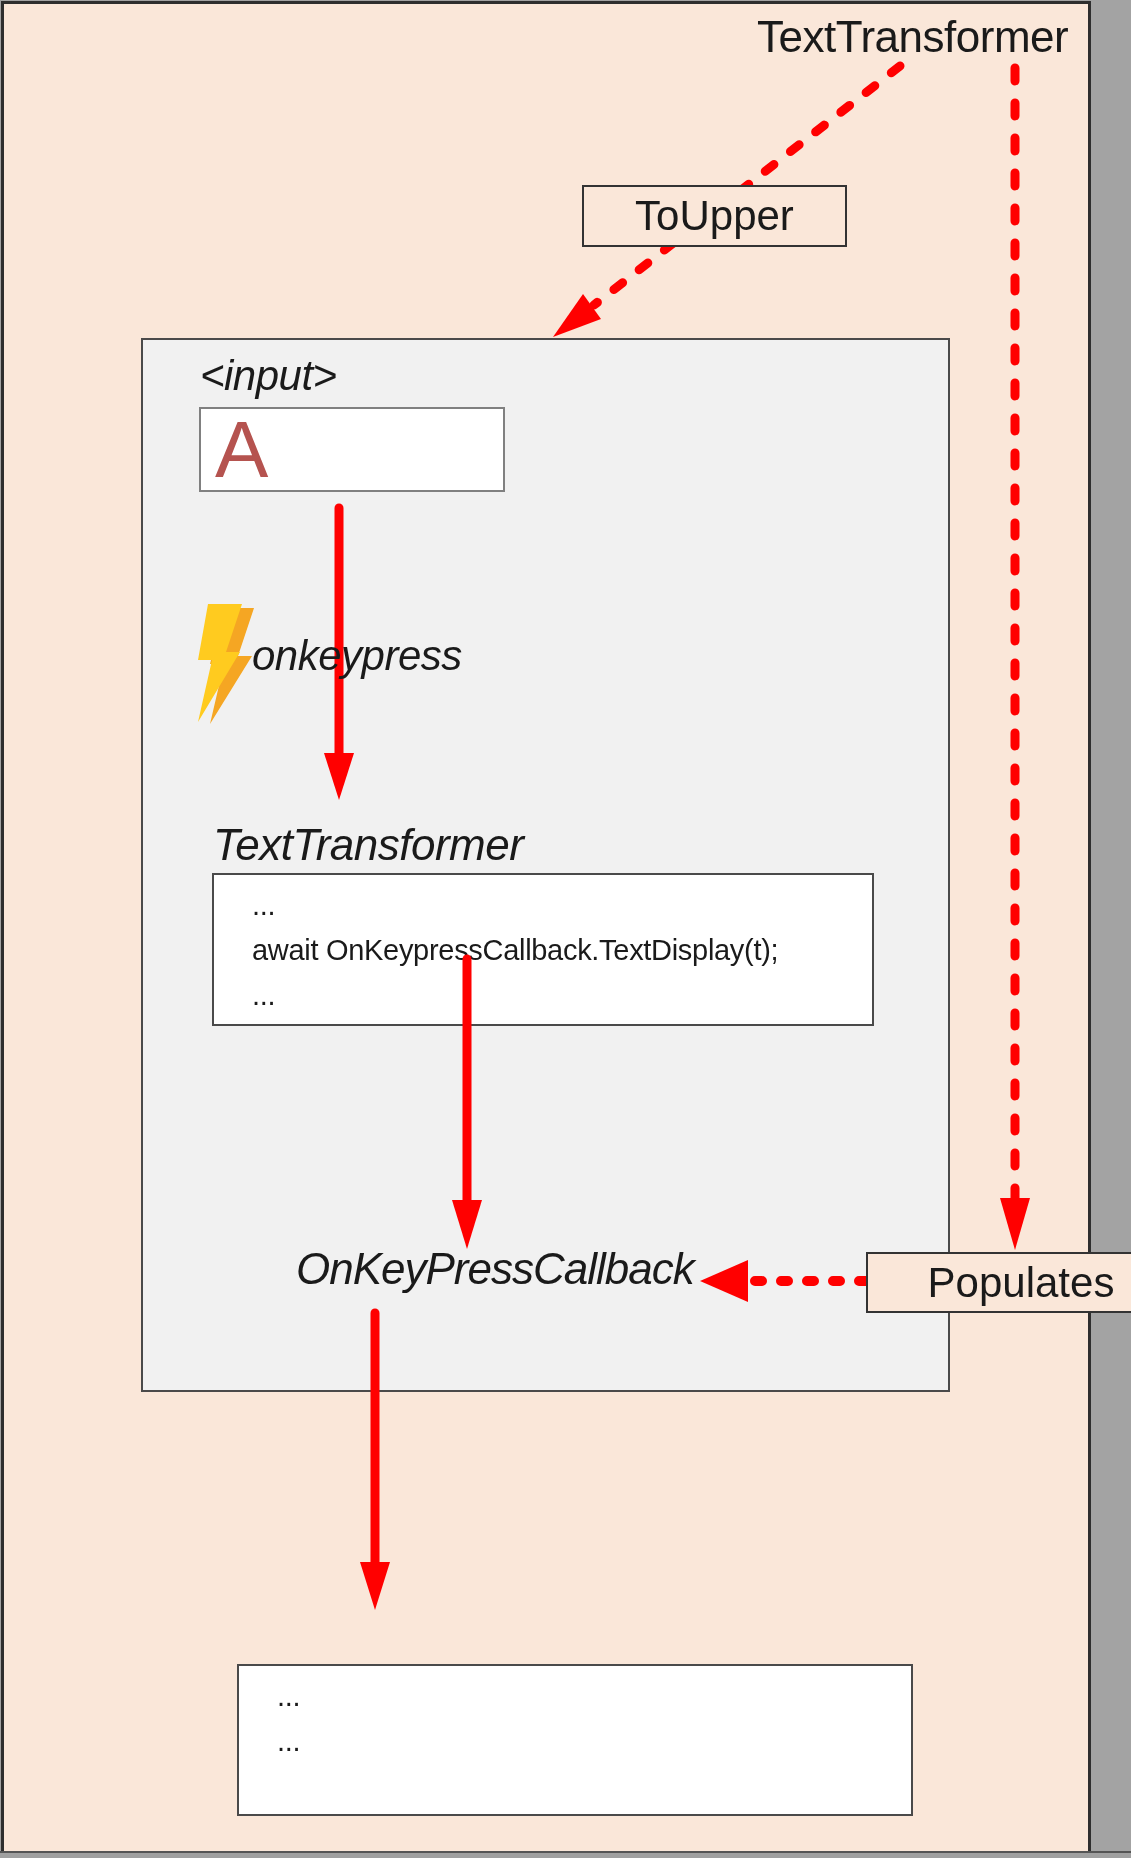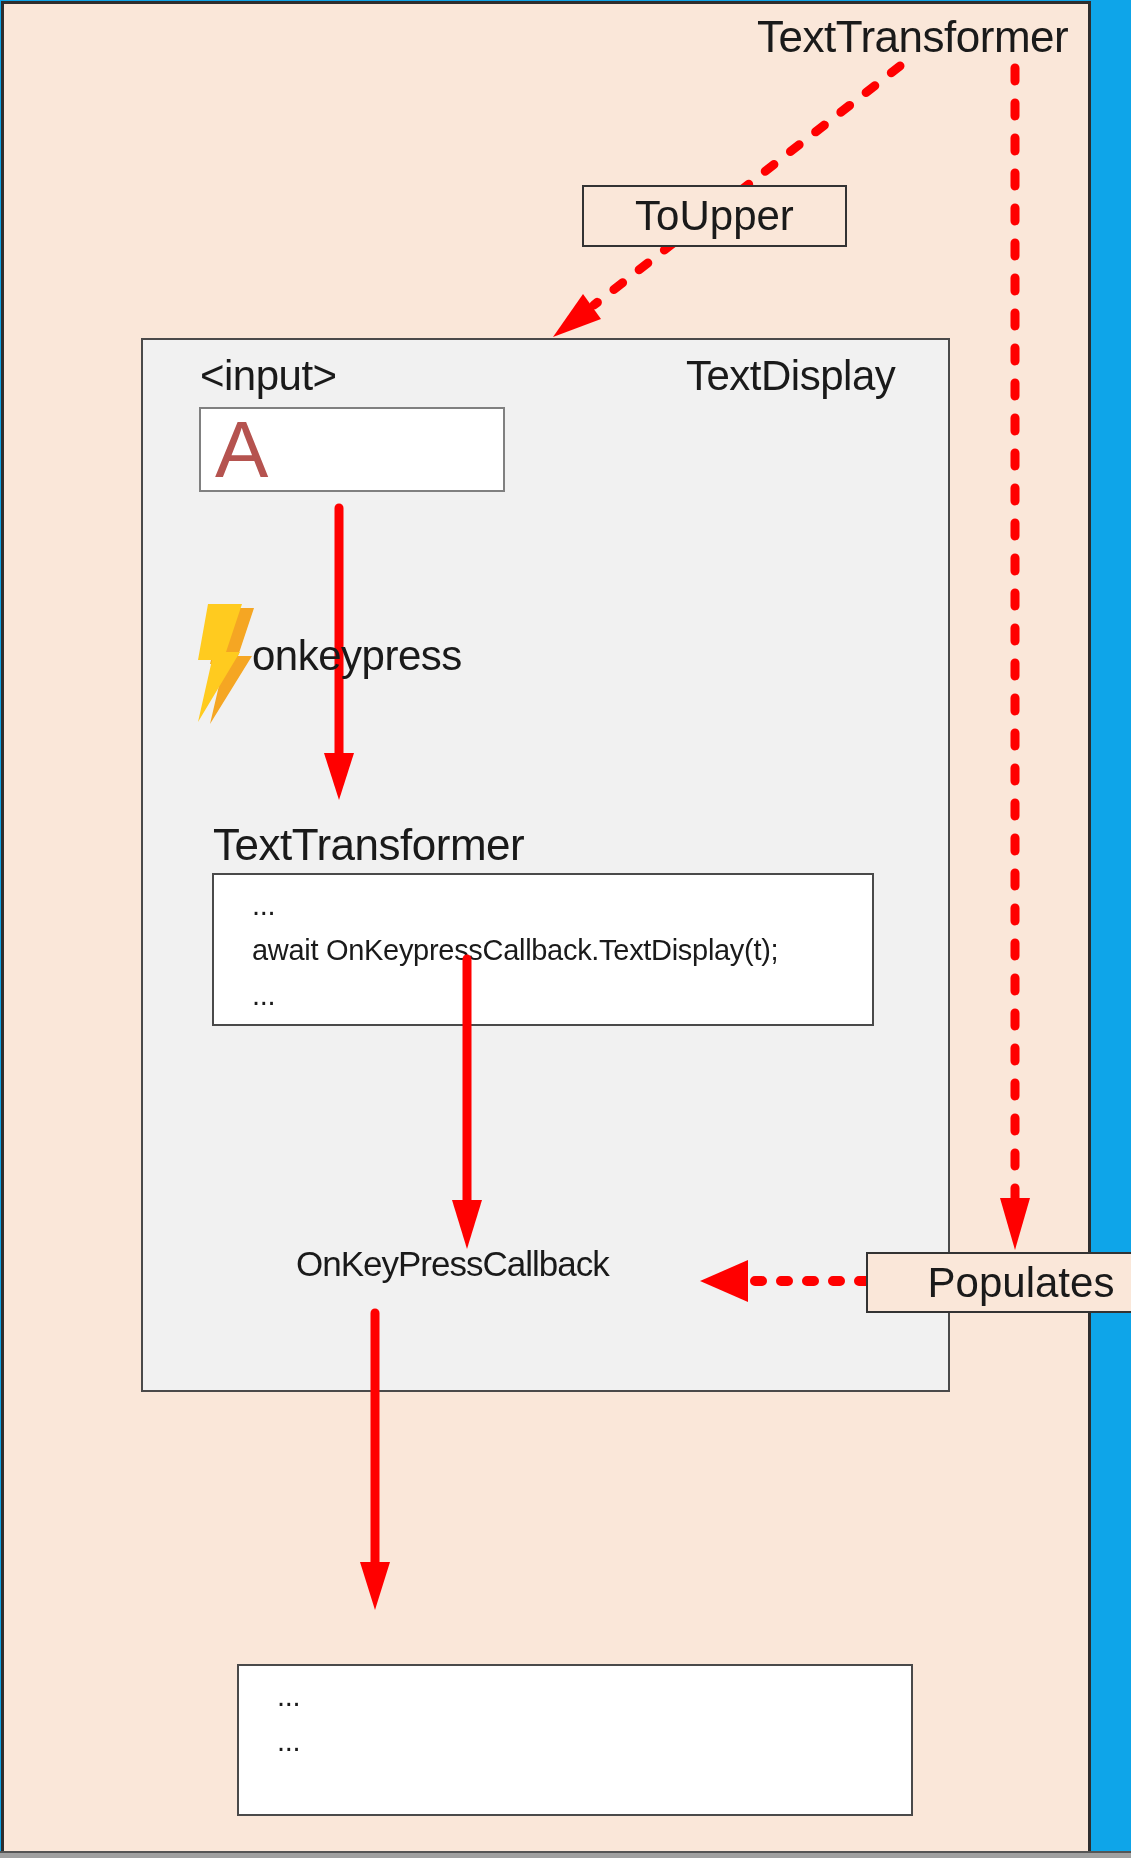--- a/index.html
+++ b/index.html
@@ -1,35 +1,35 @@
 <!DOCTYPE html>
 <html><head>
 <meta charset="utf-8">
 <style>
   html,body{margin:0;padding:0;background:#ffffff;}
   .canvas{
     position:relative;width:1131px;height:1858px;overflow:hidden;
-    font-family:"Liberation Sans", sans-serif;color:#1a1a1a;background:#0ea5e9;
+    font-family:"Liberation Sans", sans-serif;color:#1a1a1a;background:#a3a3a3;
   }
   .abs{position:absolute;}
   
   .outer-box{
     left:1px;top:1px;width:1084px;height:1848px;
     background:#FAE7D9;border:3px solid #2e2e2e;
   }
   .bottom-bar{left:0;top:1851px;width:1131px;height:7px;background:#a0a0a0;border-top:2px solid #555;}
   
   .panel{
     left:141px;top:338px;width:805px;height:1050px;
     background:#F1F1F1;border:2px solid #4a4a4a;
   }
   .lbl{position:absolute;white-space:nowrap;line-height:1.12;}
   .title-lg{font-size:44px;letter-spacing:-0.5px;}
   .title-md{font-size:42px;letter-spacing:-0.5px;}
-  .cb-lbl{font-size:35px;letter-spacing:-1px;}
+  .cb-lbl{font-size:44px;letter-spacing:-1px;}
   
   .tag-box{
     background:#FAE7D9;border:2px solid #333;
     display:flex;align-items:center;justify-content:center;
     font-size:42px;z-index:7;
   }
   
   .input-box{
     left:199px;top:407px;width:302px;height:81px;
     background:#ffffff;border:2px solid #808080;z-index:3;
@@ -39,37 +39,36 @@
     color:#B5534F;letter-spacing:-1px;
   }
   .code-box{
     background:#ffffff;border:2px solid #4a4a4a;z-index:3;
     font-size:29px;line-height:45px;padding:8px 0 0 38px;letter-spacing:-0.3px;
   }
   .code-box div{white-space:nowrap;}
   .box1{left:212px;top:873px;width:620px;height:141px;}
   .box2{left:237px;top:1664px;width:634px;height:140px;}
   .arrows{left:0;top:0;width:1131px;height:1858px;z-index:5;pointer-events:none;}
-  .z6{z-index:6;}
+  .z6{z-index:6;font-style:italic;}
   .z4{z-index:4;}
 </style>
 </head>
 <body>
 
 <div class="canvas">
 
   <div class="abs outer-box"></div>
   <div class="abs bottom-bar"></div>
 
   <div class="lbl title-lg" style="left:757px;top:12px;">TextTransformer</div>
 
   <div class="abs panel"></div>
 
   <div class="lbl title-md z6" style="left:200px;top:352px;">&lt;input&gt;</div>
-  <div class="lbl title-md z6" style="left:686px;top:352px;">TextDisplay</div>
 
   <div class="abs input-box">
     <span class="val">A</span>
   </div>
 
   <svg class="abs z4" style="left:196px;top:604px;" width="60" height="124" viewBox="0 0 60 124">
     <polygon points="28,4 58,4 42,52 56,52 14,120 28,60 14,60" fill="#F5A623"></polygon>
     <polygon points="12,0 46,0 30,48 44,48 2,118 16,56 2,56" fill="#FFCB1F"></polygon>
   </svg>
   <div class="lbl title-md z6" style="left:252px;top:632px;">onkeypress</div>

